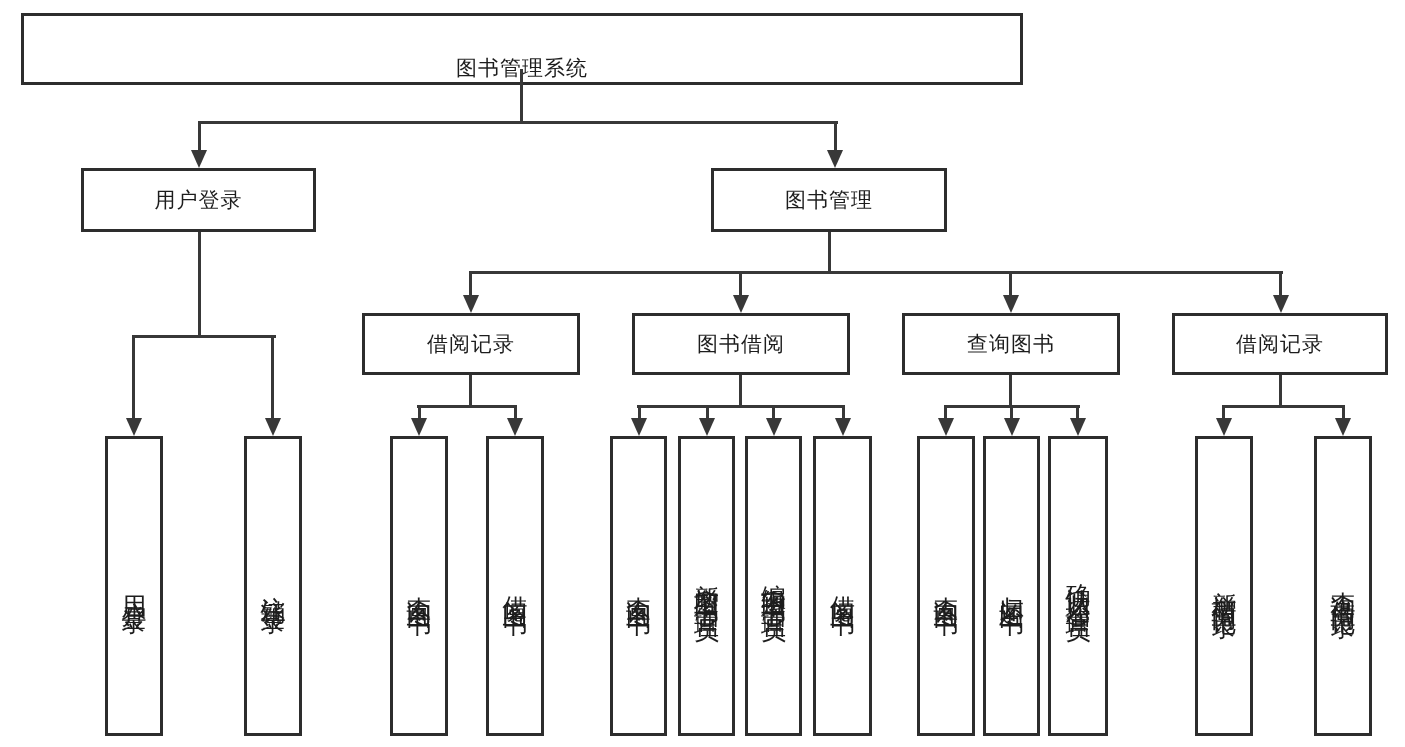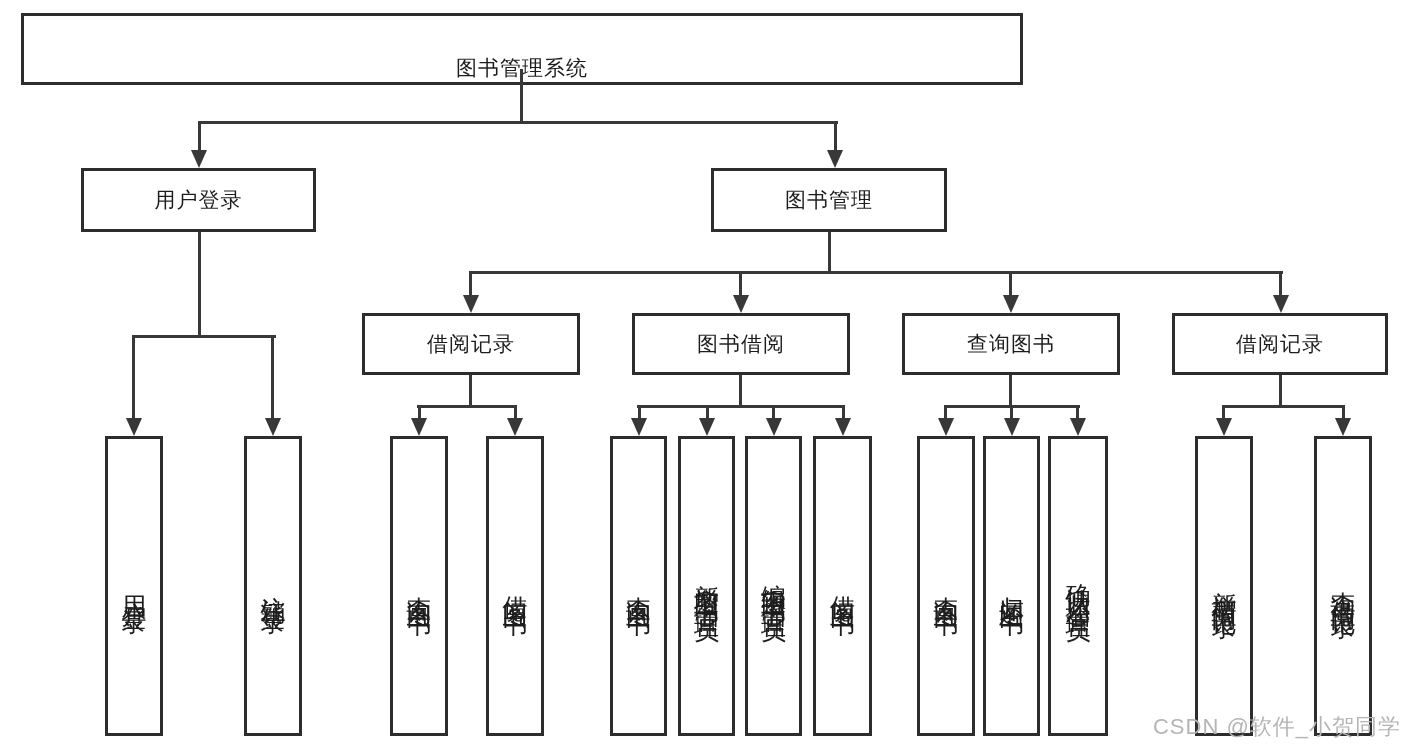--- a/index.html
+++ b/index.html
@@ -172,15 +172,14 @@
     <span>确认归还（管理员）</span>
   </div>
 
   <div class="vbox" style="left:1195px; top:436px; width:58px; height:300px;">
     <span>新增借阅记录</span>
   </div>
   <div class="vbox" style="left:1314px; top:436px; width:58px; height:300px;">
     <span>查询借阅记录</span>
   </div>
 
-  <div id="watermark">CSDN @软件_小贺同学</div>
 
 </div>
 
 </body></html>

